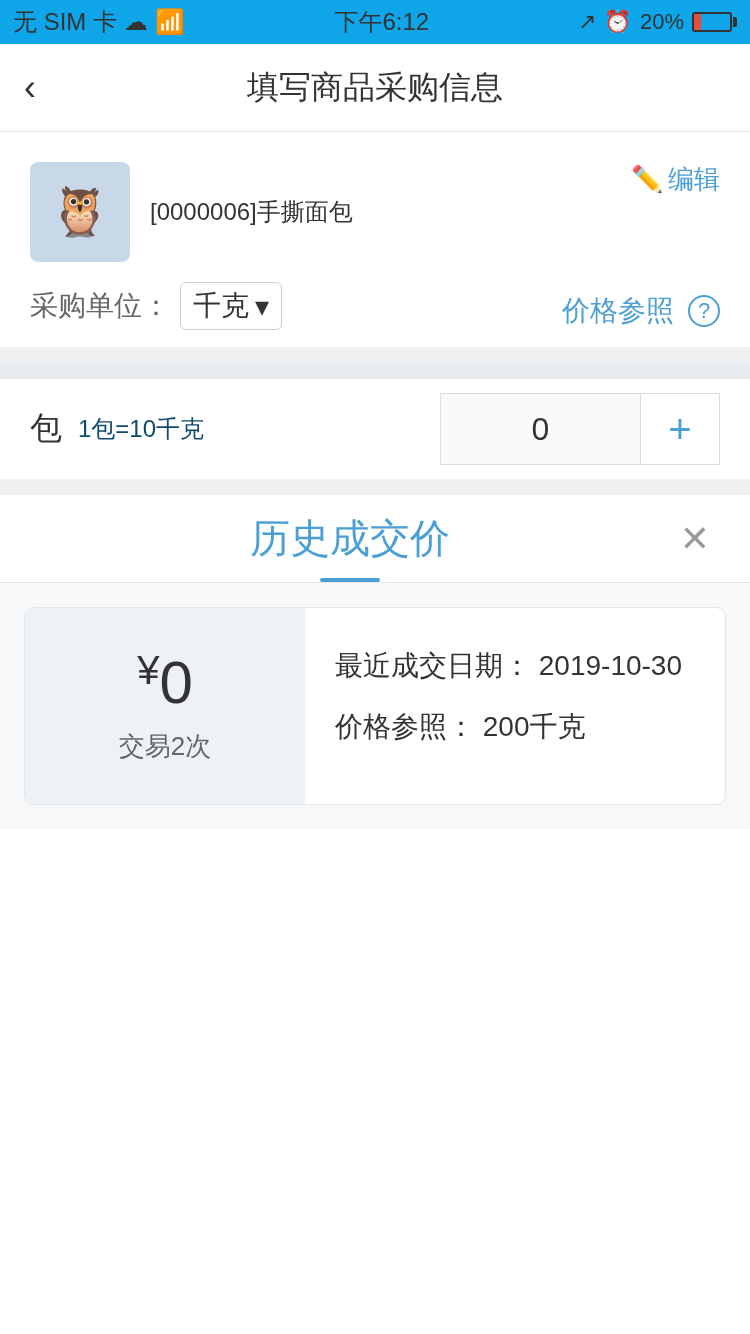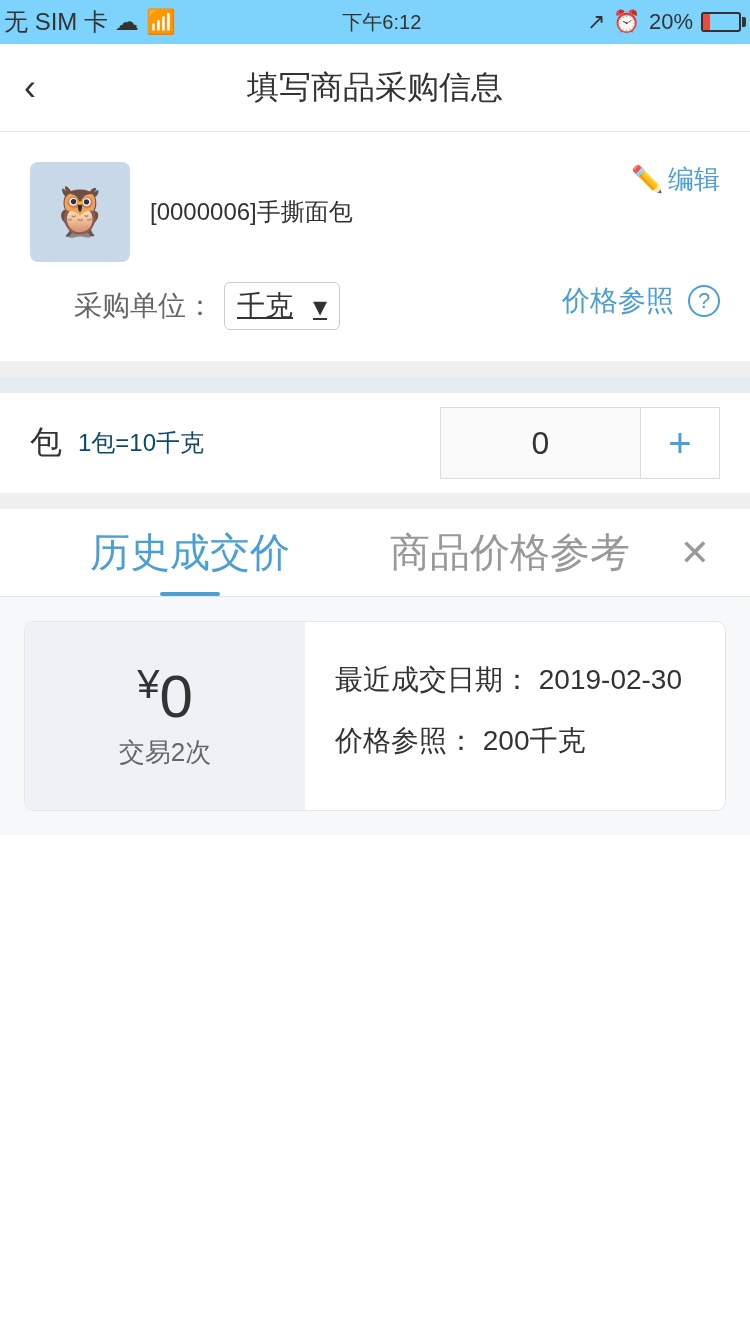--- a/index.html
+++ b/index.html
@@ -9,36 +9,36 @@
       min-height: 1334px;
       font-family: -apple-system, "PingFang SC", "Helvetica Neue", Arial, sans-serif;
       background: #f0f0f0;
       font-size: 28px;
     }
 
     
     .status-bar {
       width: 750px;
       height: 44px;
-      background: #7dd3fc;
+      background: #0ea5e9;
       display: flex;
       align-items: center;
       justify-content: space-between;
-      padding: 0 4px;
+      padding: 0 13px;
       font-size: 26px;
       color: #333;
     }
     .status-left {
       display: flex;
       align-items: center;
       gap: 8px;
       font-size: 24px;
     }
     .status-center {
-      font-size: 20px;
+      font-size: 24px;
       font-weight: 500;
     }
     .status-right {
       display: flex;
       align-items: center;
       gap: 8px;
       font-size: 22px;
     }
     .battery-icon {
       display: inline-flex;
@@ -139,40 +139,38 @@
       font-size: 26px;
       color: #4a9fd4;
       cursor: pointer;
       display: flex;
       align-items: center;
       gap: 4px;
       white-space: nowrap;
     }
     .product-unit-row {
       display: flex;
-      align-items: flex-start;
+      align-items: flex-end;
       justify-content: space-between;
-      padding-bottom: 31px;
-      margin-left: 44px;
+      padding-bottom: 17px;
     }
     .unit-label {
       font-size: 28px;
       color: #666;
     }
     .unit-select {
       display: flex;
       align-items: center;
       border: 1px solid #ccc;
       border-radius: 6px;
       padding: 4px 12px;
       font-size: 28px;
       color: #333;
-      gap: 20px;
-      cursor: pointer;
-      text-decoration: underline;
+      gap: 6px;
+      cursor: pointer;
     }
     .price-ref {
       font-size: 28px;
       color: #4a9fd4;
       display: flex;
       align-items: center;
       gap: 14px;
       cursor: pointer;
     }
 
@@ -307,21 +305,21 @@
       color: #333;
       font-weight: 400;
     }
     .price-yen {
       font-size: 40px;
       color: #333;
     }
     .price-count {
       font-size: 26px;
       color: #666;
-      margin-top: 4px;
+      margin-top: 12px;
     }
     .price-right-section {
       flex: 1;
       padding: 36px 30px;
       display: flex;
       flex-direction: column;
       gap: 16px;
     }
     .price-detail-row {
       font-size: 28px;
@@ -409,41 +407,38 @@
       <span>+</span>
     </div>
   </div>
 </div>
 
 <div class="tab-bar">
   <div class="tab-item active">
     <span>历史成交价</span>
     <div class="tab-indicator"></div>
   </div>
-  <div class="tab-item">
-    <span>商品价格参考</span>
-  </div>
   <div class="tab-close">
     <span>✕</span>
   </div>
 </div>
 
 <div class="price-panel">
   <div class="price-card">
     <div class="price-left-section">
       <div style="display:flex;align-items:flex-start;">
         <span class="price-yen">¥</span>
         <span class="price-amount">0</span>
       </div>
       <div class="price-count">交易2次</div>
     </div>
     <div class="price-right-section">
       <div class="price-detail-row">
         <span>最近成交日期：</span>
-        <span>2019-02-30</span>
+        <span>2019-10-30</span>
       </div>
       <div class="price-detail-row">
         <span>价格参照：</span>
         <span>200千克</span>
       </div>
     </div>
   </div>
 </div>
 
 <div class="page-content"></div>

